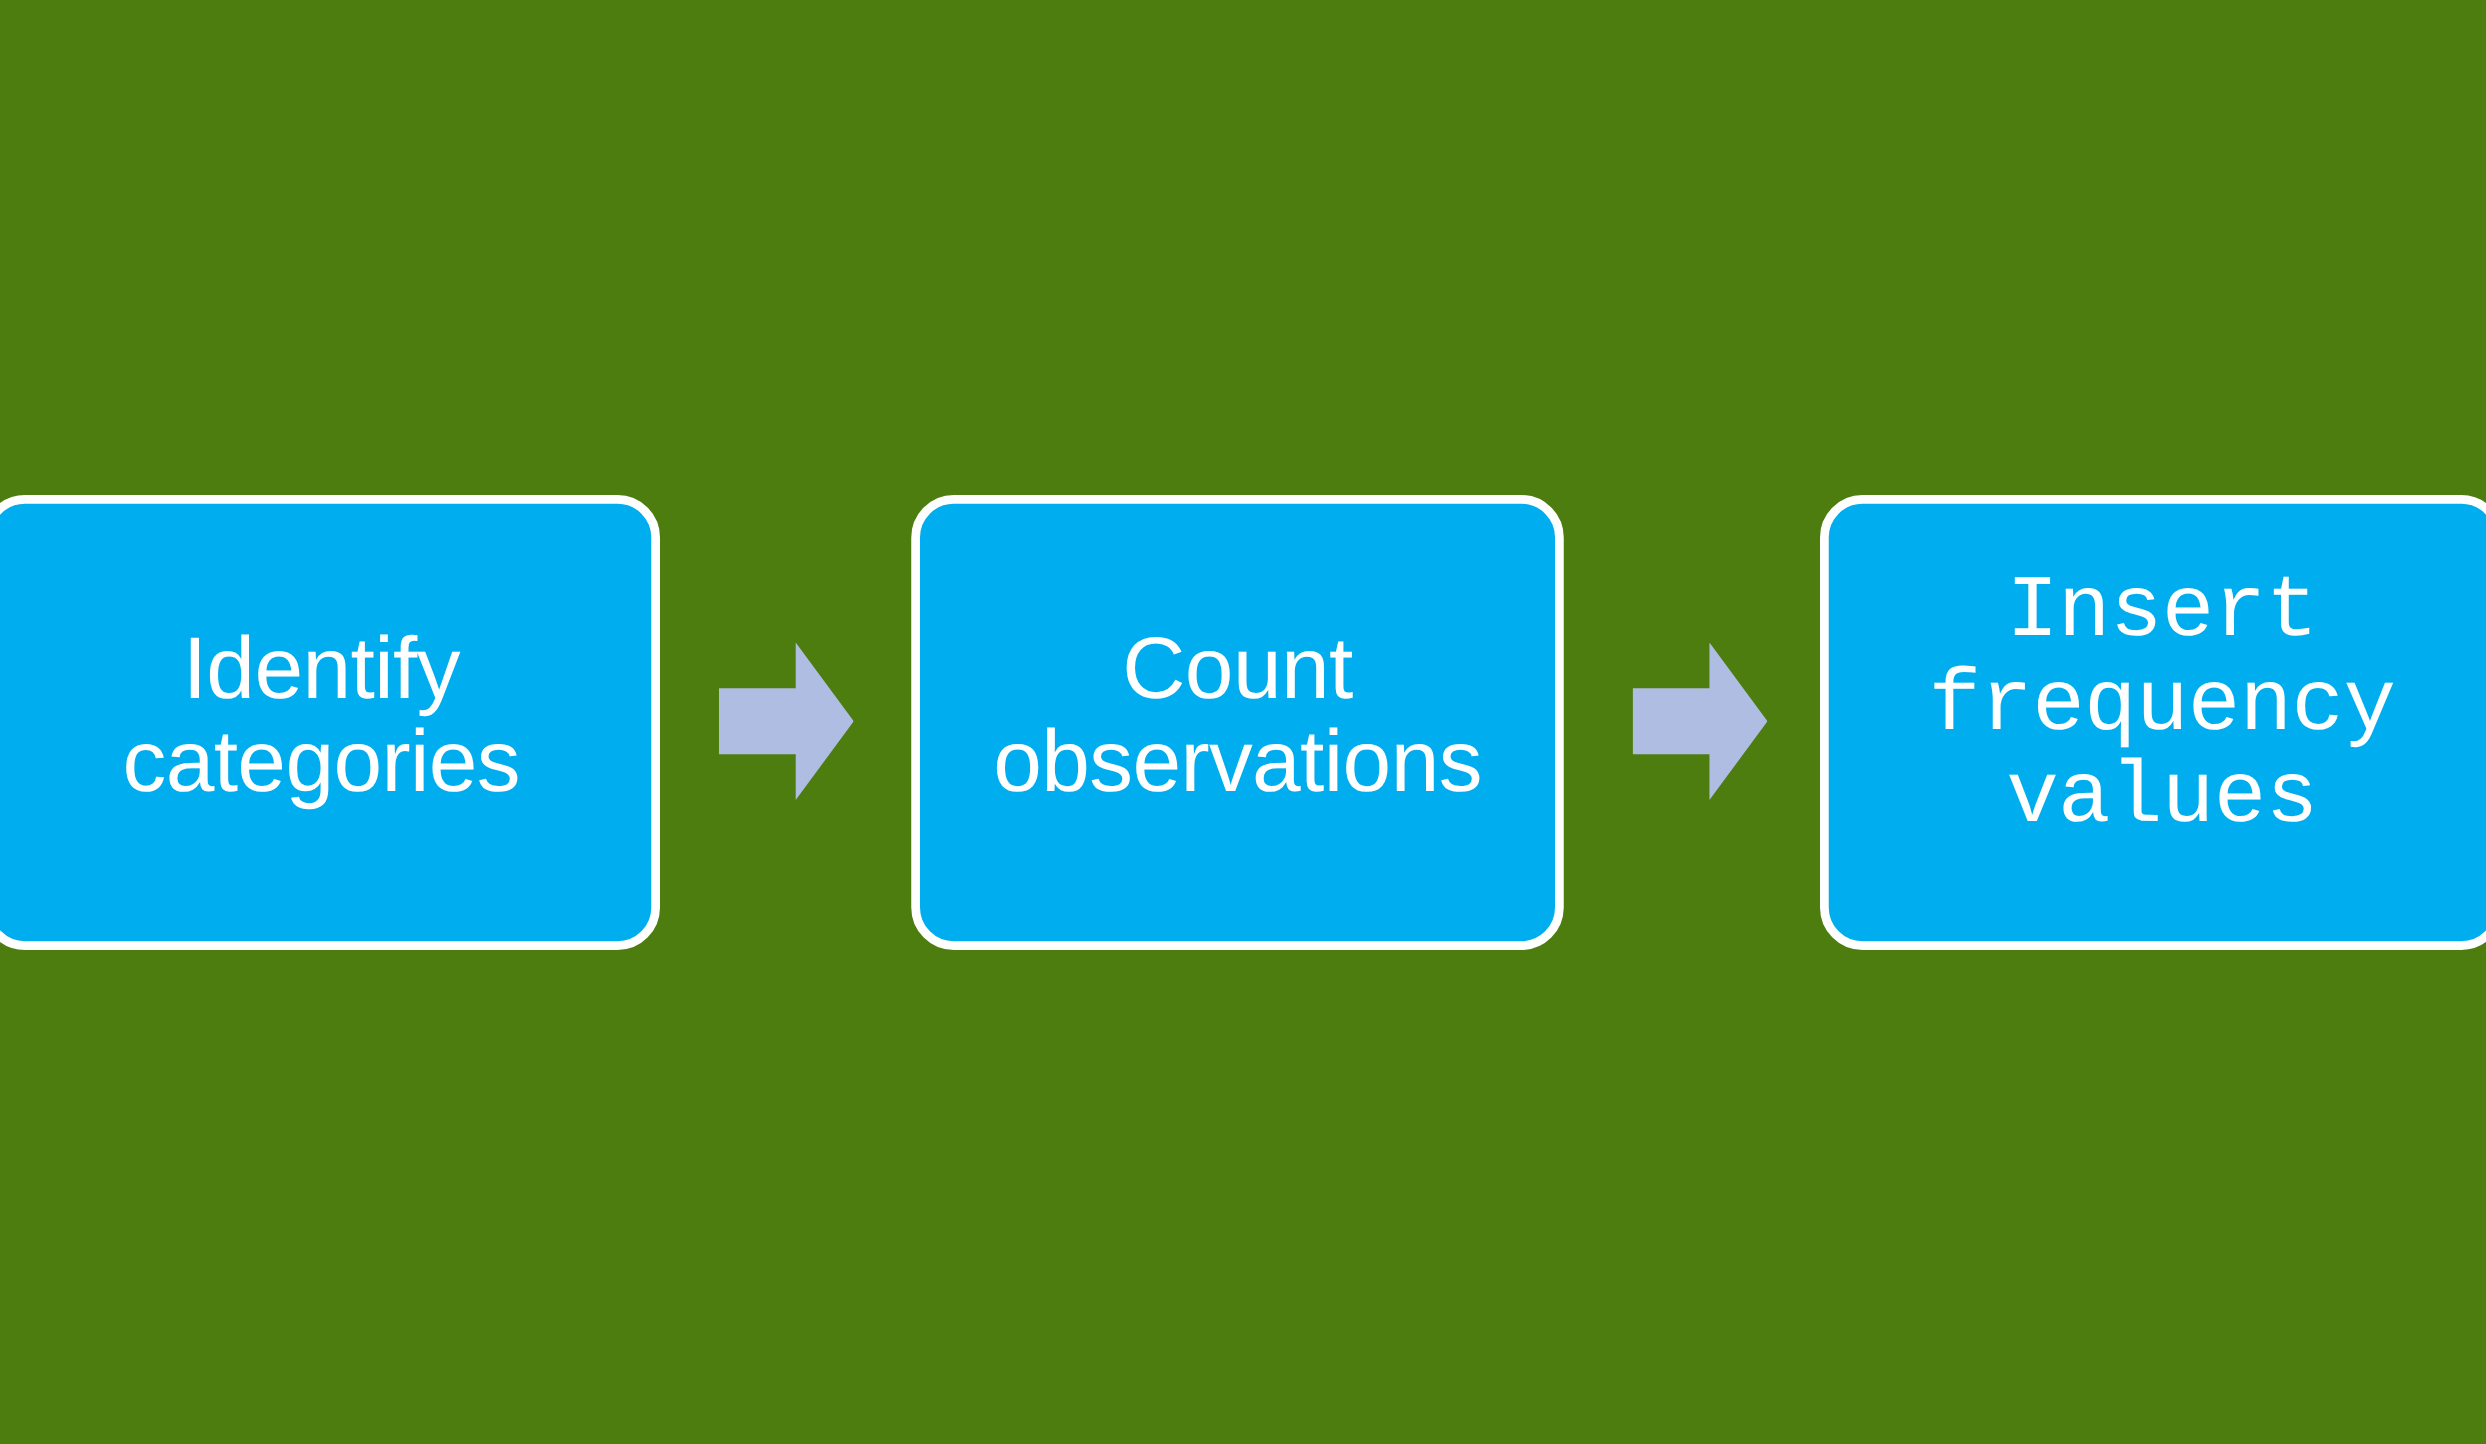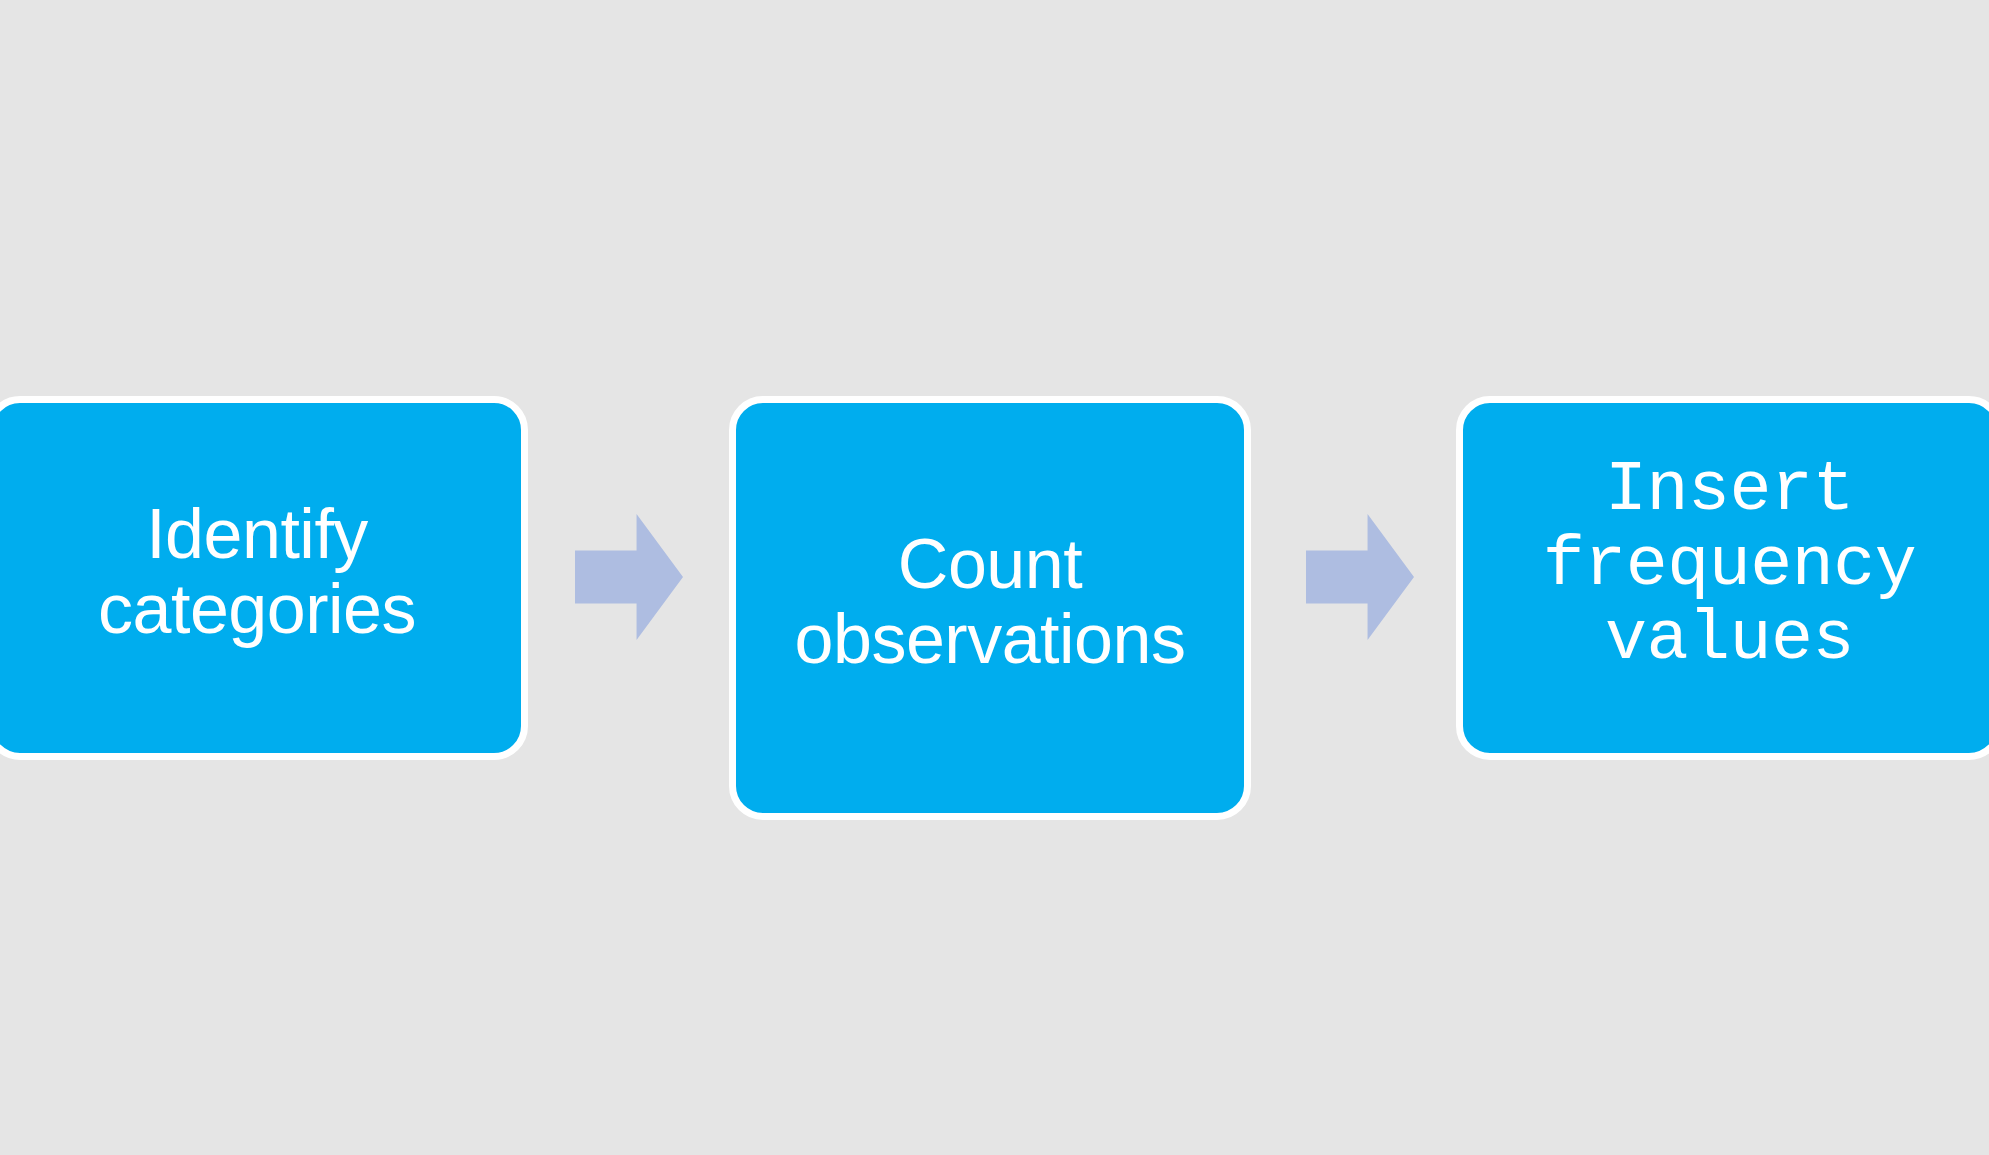--- a/index.html
+++ b/index.html
@@ -11,21 +11,21 @@
     width: 1989px;
     height: 1155px;
     overflow: hidden;
     font-family: "Liberation Sans", "DejaVu Sans", sans-serif;
   }
 
   #canvas {
     position: relative;
     width: 1989px;
     height: 1155px;
-    background: #e5e5e5;
+    background: #4d7c0f;
   }
 
   
   .process-box {
     position: absolute;
     box-sizing: border-box;
     background: #00ADEE;
     border: 7px solid #FFFFFF;
     border-radius: 34px;
     display: flex;
@@ -52,21 +52,21 @@
     width: 542px;
     height: 364px;
   }
   #box-identify-categories .box-label { transform: translateY(-6px); }
 
   
   #box-count-observations {
     left: 729px;
     top: 396px;
     width: 522px;
-    height: 424px;
+    height: 364px;
   }
   #box-count-observations .box-label { transform: translateY(-6px); }
 
   
   #box-insert-frequency-values {
     left: 1456px;
     top: 396px;
     width: 547px;
     height: 364px;
   }

